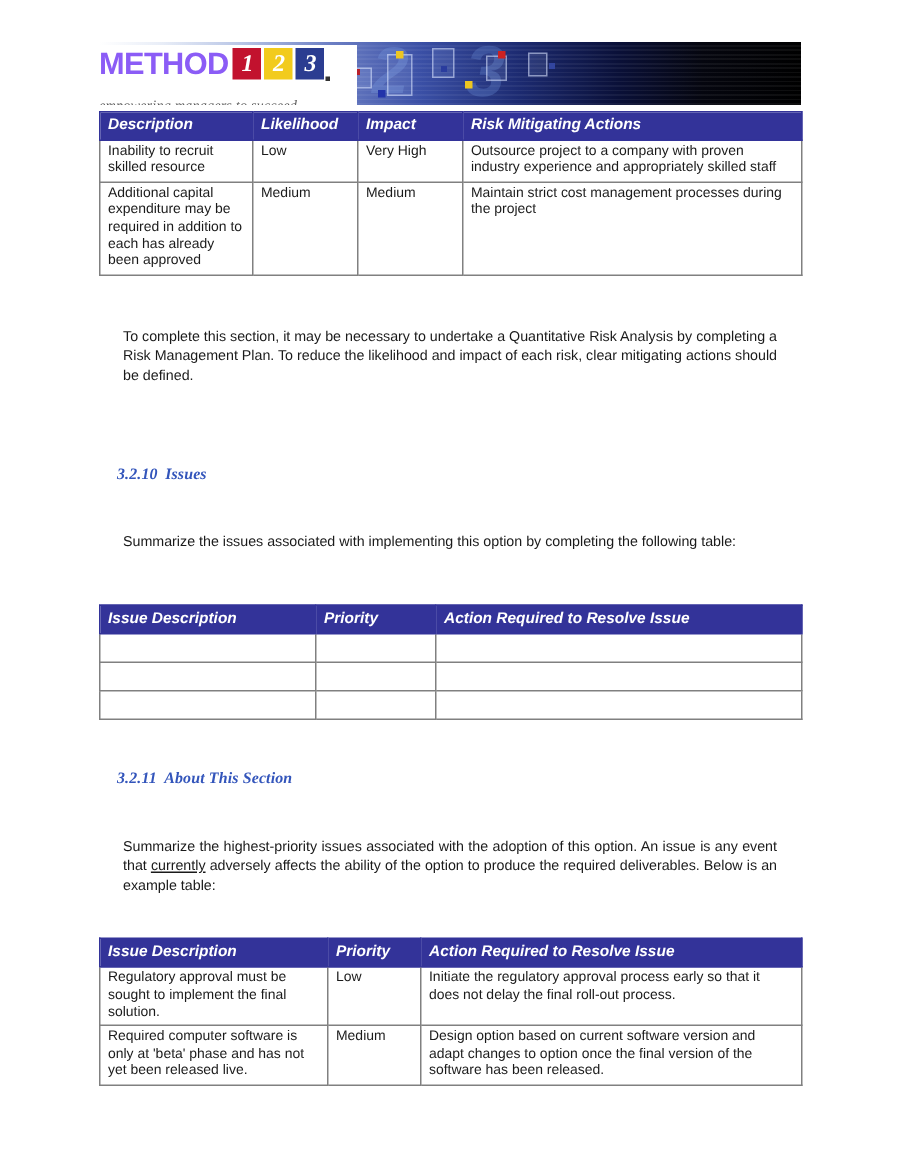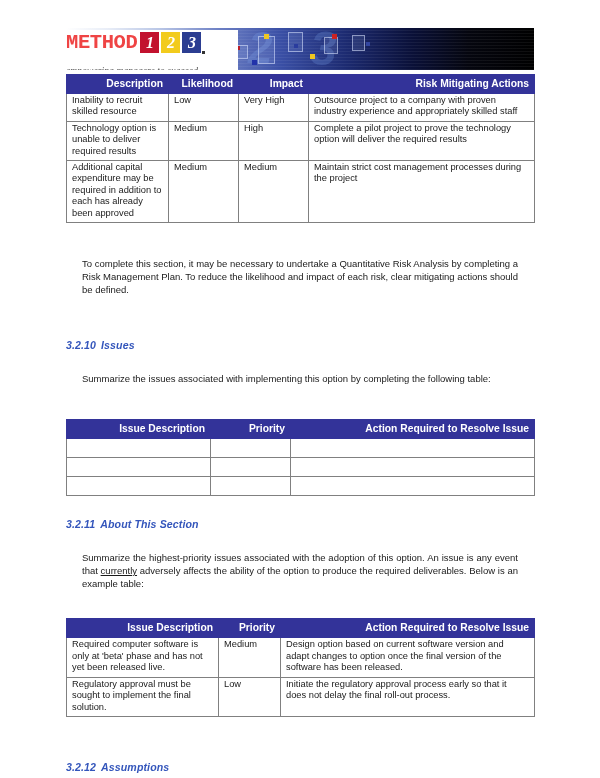--- a/index.html
+++ b/index.html
@@ -43,25 +43,25 @@
     height: 40px;
     background: #ffffff;
     z-index: 4;
   }
   .logo-row {
     display: flex;
     align-items: center;
     height: 25px;
   }
   .logo-word {
-    font-family: Liberation Mono, monospace;
+    font-family: Liberation Sans, sans-serif;
     font-weight: bold;
     font-size: 20.5px;
     letter-spacing: -0.4px;
-    color: #ef4444;
+    color: #8b5cf6;
     line-height: 22px;
   }
   .logo-blocks {
     display: flex;
     margin-left: 3px;
     height: 21px;
   }
   .blk {
     width: 19px;
     height: 21px;
@@ -145,24 +145,25 @@
     border-collapse: collapse;
     width: 468px;
     table-layout: fixed;
     font-size: 9.3px;
   }
   table.doc th {
     background: #333399;
     color: #ffffff;
     font-weight: bold;
     font-size: 10.3px;
-    text-align: right;
+    text-align: left;
     padding: 3px 5px 4px 5px;
     border: 1px solid #333399;
     vertical-align: middle;
+    font-style: italic;
   }
   table.doc td {
     border: 1px solid #808080;
     padding: 1px 5px 3px 5px;
     vertical-align: top;
     line-height: 11.4px;
     color: #1a1a1a;
     font-size: 9.3px;
   }
   .tbl-risk { margin-top: 4px; }
@@ -186,22 +187,23 @@
     line-height: 13.2px;
     text-align: justify;
     margin: 16px;
     color: #1a1a1a;
   }
   .h3 {
     color: #3355bb;
     font-weight: bold;
     font-style: italic;
     font-size: 10.6px;
-    margin: 0;
+    margin: 12px;
     letter-spacing: 0.1px;
+    font-family: Liberation Serif, serif;
   }
   .h3 .num { margin-right: 5px; }
   .gap-18 { height: 18px; }
   .gap-12 { height: 12px; }
   .gap-5  { height: 5px; }
   .gap-22 { height: 22px; }
   .gap-26 { height: 26px; }
   u.uline { }
 </style>
 </head>
@@ -260,26 +262,20 @@
         </tr>
       </thead>
       <tbody>
         <tr>
           <td>Inability to recruit skilled resource</td>
           <td>Low</td>
           <td>Very High</td>
           <td>Outsource project to a company with proven industry experience and appropriately skilled staff</td>
         </tr>
         <tr>
-          <td>Technology option is unable to deliver required results</td>
-          <td>Medium</td>
-          <td>High</td>
-          <td>Complete a pilot project to prove the technology option will deliver the required results</td>
-        </tr>
-        <tr>
           <td>Additional capital expenditure may be required in addition to each has already been approved</td>
           <td>Medium</td>
           <td>Medium</td>
           <td>Maintain strict cost management processes during the project</td>
         </tr>
       </tbody>
     </table>
 
     <div class="gap-18"></div>
     <p class="body">To complete this section, it may be necessary to undertake a Quantitative Risk Analysis by completing a Risk Management Plan. To reduce the likelihood and impact of each risk, clear mitigating actions should be defined.</p>
@@ -340,28 +336,28 @@
         </colgroup>
       <thead>
         <tr>
           <th>Issue Description</th>
           <th>Priority</th>
           <th>Action Required to Resolve Issue</th>
         </tr>
       </thead>
       <tbody>
         <tr>
+          <td>Regulatory approval must be sought to implement the final solution.</td>
+          <td>Low</td>
+          <td>Initiate the regulatory approval process early so that it does not delay the final roll-out process.</td>
+        </tr>
+        <tr>
           <td>Required computer software is only at 'beta' phase and has not yet been released live.</td>
           <td>Medium</td>
           <td>Design option based on current software version and adapt changes to option once the final version of the software has been released.</td>
-        </tr>
-        <tr>
-          <td>Regulatory approval must be sought to implement the final solution.</td>
-          <td>Low</td>
-          <td>Initiate the regulatory approval process early so that it does not delay the final roll-out process.</td>
         </tr>
       </tbody>
     </table>
 
     <div class="gap-18"></div>
 
     <div class="gap-26"></div>
     <div class="h3">
       <span class="num">3.2.12</span><span>Assumptions</span>
     </div>

